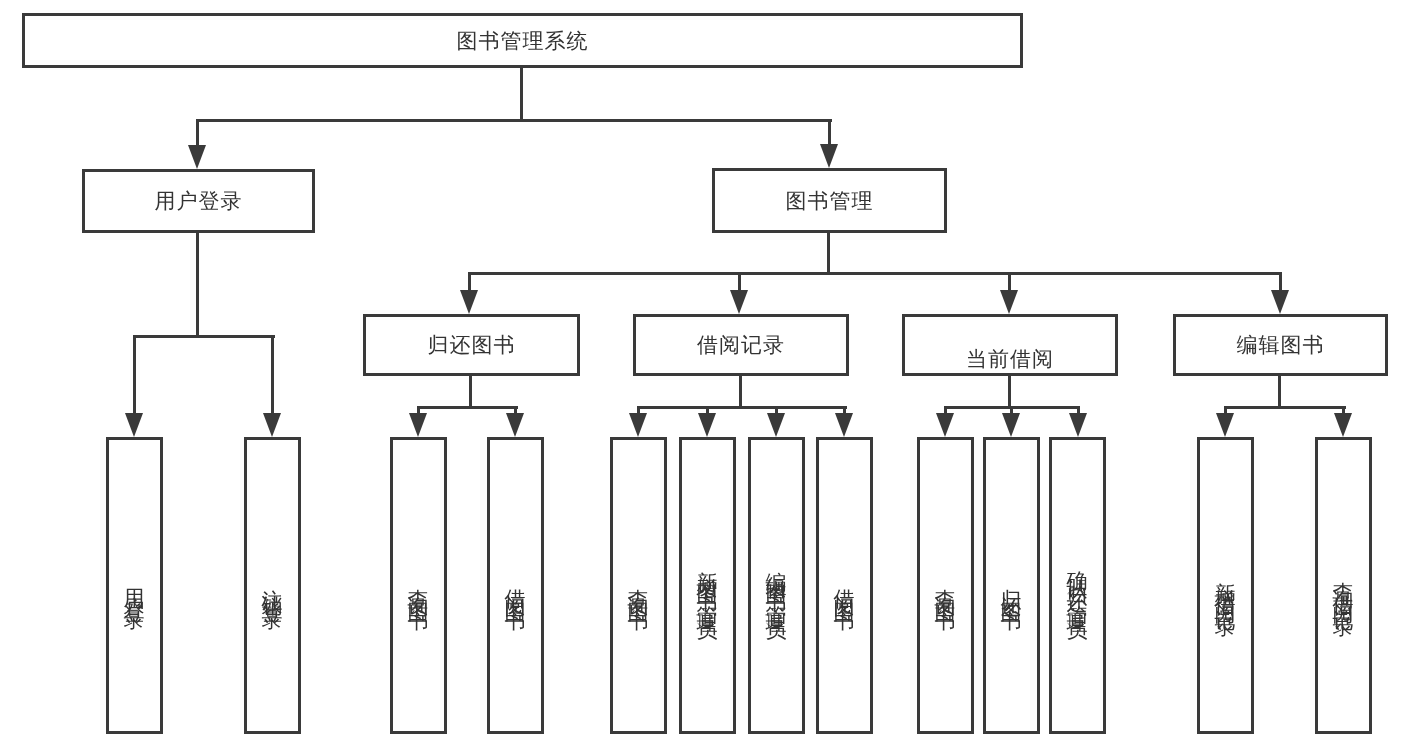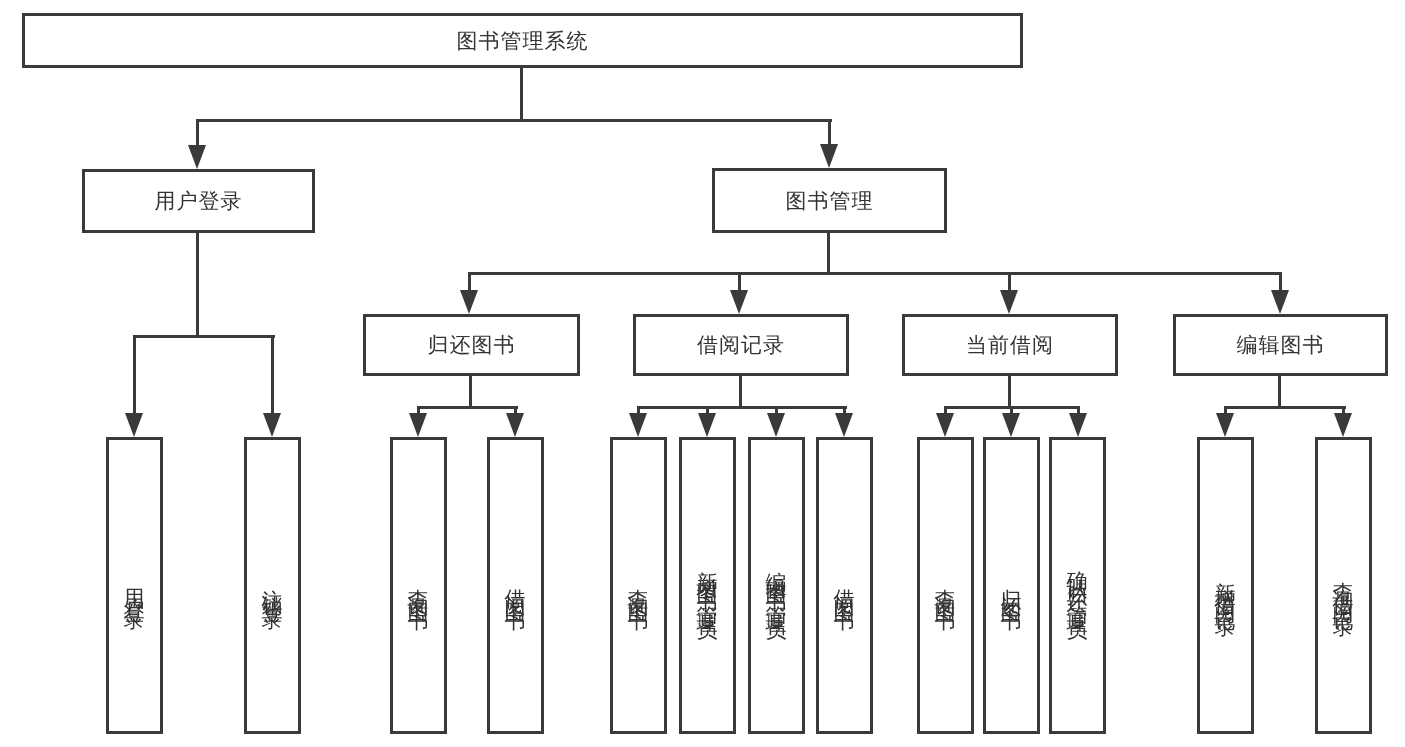--- a/index.html
+++ b/index.html
@@ -115,21 +115,21 @@
   <div class="ah" style="left:1000px; top:290px;"></div>
   <div class="vl" style="left:1279px; top:272px; height:20px;"></div>
   <div class="ah" style="left:1271px; top:290px;"></div>
 
   <div class="node" style="left:363px; top:314px; width:217px; height:62px;">
     <span>归还图书</span>
   </div>
   <div class="node" style="left:633px; top:314px; width:216px; height:62px;">
     <span>借阅记录</span>
   </div>
-  <div class="node" style="left:902px; top:314px; width:216px; height:62px;">
+  <div class="node" style="left:902px; top:314px; width:216px; height:62px;align-items:flex-end;">
     <span>当前借阅</span>
   </div>
   <div class="node" style="left:1173px; top:314px; width:215px; height:62px;">
     <span>编辑图书</span>
   </div>
 
   <div class="vl" style="left:469px; top:376px; height:33px;"></div>
   <div class="hl" style="left:417px; top:406px; width:101px;"></div>
   <div class="vl" style="left:417px; top:406px; height:10px;"></div>
   <div class="ah" style="left:409px; top:413px;"></div>

